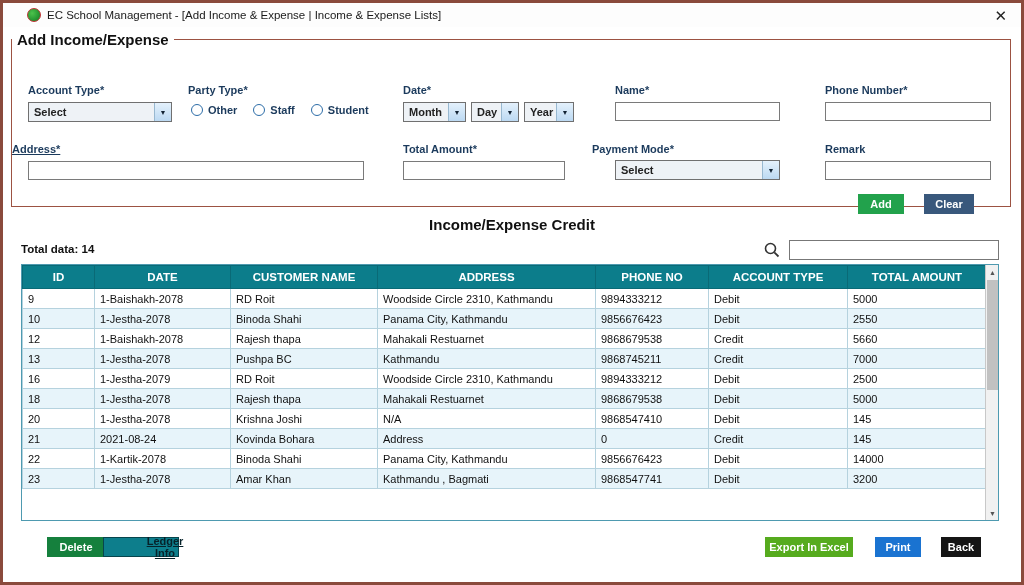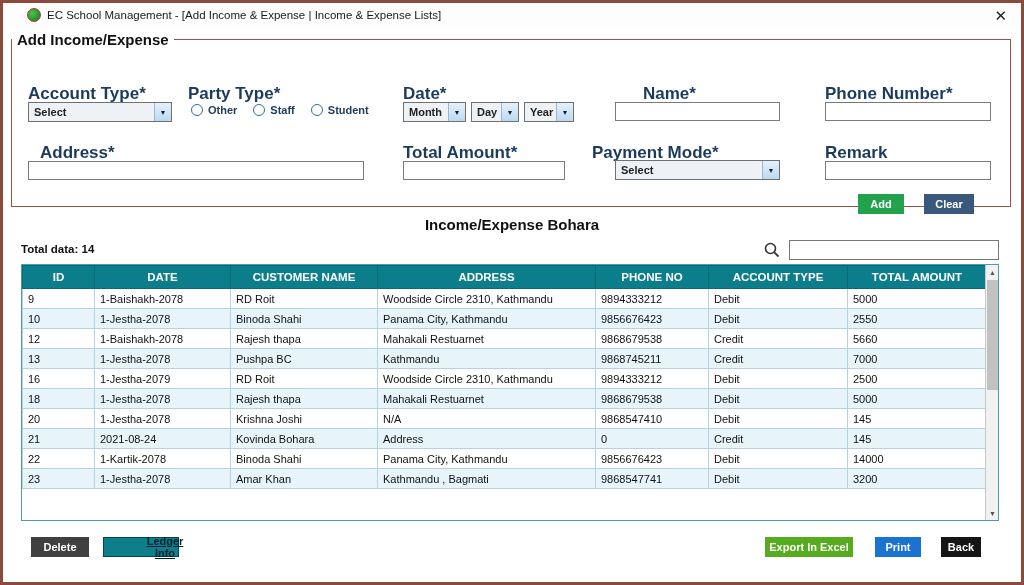--- a/index.html
+++ b/index.html
@@ -11,21 +11,21 @@
   .titlebar { position:absolute; top:0; left:0; right:0; height:24px; background:#fdfdfd;
               display:flex; align-items:center; padding:0 10px 0 24px; }
   .app-logo { width:14px; height:14px; border-radius:50%; background:radial-gradient(circle at 35% 35%, #4cc24c, #0f7d22);
               border:1px solid #b33; margin-right:6px; flex:0 0 auto; }
   .title-text { font-size:11.5px; color:#1a1a1a; }
   .close-btn { margin-left:auto; font-size:15px; color:#222; cursor:pointer; line-height:1; padding:2px 4px; }
   
   fieldset.addbox { position:absolute; left:8px; top:28px; width:1000px; height:176px;
                     border:1px solid #9c5242; background:#fff; }
   fieldset.addbox legend { padding:0 5px; font-size:15px; font-weight:bold; color:#111; }
-  .flabel { position:absolute; font-size:17px; font-weight:bold; color:#1b3a5c; white-space:nowrap; }
+  .flabel { position:absolute; font-size:11px; font-weight:bold; color:#1b3a5c; white-space:nowrap; }
   .tbox { position:absolute; height:19px; border:1px solid #7a7a7a; background:#fff;
           font-family:"Liberation Sans", sans-serif; font-size:11px; padding:0 4px; }
   .dropdown { position:absolute; height:20px; background:#eef2f6; border:1px solid #707070;
               display:flex; align-items:stretch; cursor:pointer; }
   .dropdown .val { flex:1; display:flex; align-items:center; padding:0 5px; font-size:11px;
                    font-weight:bold; color:#222; overflow:hidden; white-space:nowrap; }
   .dropdown .arrow { width:17px; background:linear-gradient(#e4f1fc,#bcd9f2); border-left:1px solid #98b8d0;
                      display:flex; align-items:center; justify-content:center; font-size:7px; color:#123; }
   .radio-group { position:absolute; display:flex; gap:16px; align-items:flex-end; }
   .radio { display:flex; align-items:center; gap:5px; font-size:11px; font-weight:bold; color:#1b3a5c; cursor:pointer; }
@@ -62,21 +62,21 @@
   .vscroll { position:absolute; top:0; right:0; width:13px; height:100%; background:#f1f1f1;
              border-left:1px solid #c8c8c8; }
   .vscroll .sb-btn { width:13px; height:14px; display:flex; align-items:center; justify-content:center;
                      font-size:7px; color:#555; background:#f1f1f1; cursor:pointer; }
   .vscroll .sb-down { position:absolute; bottom:0; }
   .vscroll .thumb { position:absolute; top:15px; left:1px; width:11px; height:110px; background:#c1c1c1; cursor:grab; }
   
   .fbtn { position:absolute; top:534px; height:20px; border:none; color:#fff; font-size:11px; font-weight:bold;
           display:flex; align-items:center; justify-content:center; cursor:pointer;
           font-family:"Liberation Sans", sans-serif; }
-  .fbtn-delete { left:28px; width:58px; background:#404040; }
+  .fbtn-delete { left:44px; width:58px; background:#15803d; }
   .fbtn-ledger { left:100px; width:76px; background:#0d7e8c; color:#06222a; text-decoration:underline;
                  border:1px solid #07454d; font-weight:bold;padding-left:48px; }
   .fbtn-excel { left:762px; width:88px; background:#56ab1e; }
   .fbtn-print { left:872px; width:46px; background:#1a73d1; }
   .fbtn-back { left:938px; width:40px; background:#151515; }
 </style>
 </head>
 <body>
 
 <div class="window">
@@ -86,21 +86,21 @@
     <span class="title-text">EC School Management - [Add Income &amp; Expense | Income &amp; Expense Lists]</span>
     <span class="close-btn">✕</span>
   </div>
 
   <fieldset class="addbox">
     <legend>Add Income/Expense</legend>
 
     <span class="flabel" style="left:16px;  top:36px;">Account Type*</span>
     <span class="flabel" style="left:176px; top:36px;">Party Type*</span>
     <span class="flabel" style="left:391px; top:36px;">Date*</span>
-    <span class="flabel" style="left:603px; top:36px;margin-left:28px;">Name*</span>
+    <span class="flabel" style="left:603px; top:36px;">Name*</span>
     <span class="flabel" style="left:813px; top:36px;">Phone Number*</span>
 
     <div class="dropdown" style="left:16px; top:54px; width:144px;">
       <span class="val">Select</span>
       <span class="arrow">▼</span>
     </div>
 
     <div class="radio-group" style="left:179px; top:56px;">
       <span class="radio">
         <span class="dot"></span>
@@ -125,38 +125,38 @@
       <span class="arrow">▼</span>
     </div>
     <div class="dropdown" style="left:512px; top:54px; width:50px;">
       <span class="val">Year</span>
       <span class="arrow">▼</span>
     </div>
 
     <input class="tbox" style="left: 603px; top: 54px; width: 165px;" value="">
     <input class="tbox" style="left: 813px; top: 54px; width: 166px;" value="">
 
-    <span class="flabel" style="left:28px;  top:95px;">Address*</span>
+    <span class="flabel" style="left:0;  top:95px;text-decoration:underline;">Address*</span>
     <span class="flabel" style="left:391px; top:95px;">Total Amount*</span>
     <span class="flabel" style="left:580px; top:95px;">Payment Mode*</span>
     <span class="flabel" style="left:813px; top:95px;">Remark</span>
 
     <input class="tbox" style="left: 16px; top: 113px; width: 336px;" value="">
     <input class="tbox" style="left: 391px; top: 113px; width: 162px;" value="">
     <div class="dropdown" style="left:603px; top:112px; width:165px;">
       <span class="val">Select</span>
       <span class="arrow">▼</span>
     </div>
     <input class="tbox" style="left: 813px; top: 113px; width: 166px;" value="">
 
     <button class="btn btn-add" style="left:846px; top:146px; width:46px;">Add</button>
     <button class="btn btn-clear" style="left:912px; top:146px; width:50px;">Clear</button>
   </fieldset>
 
-  <div class="list-title">Income/Expense Bohara</div>
+  <div class="list-title">Income/Expense Credit</div>
   <div class="total-label">Total data: 14</div>
 
   <svg class="search-icon" viewBox="0 0 18 18">
     <circle cx="7.5" cy="7.5" r="5" fill="none" stroke="#333" stroke-width="1.6"></circle>
     <line x1="11.3" y1="11.3" x2="15.5" y2="15.5" stroke="#333" stroke-width="1.8"></line>
   </svg>
   <input class="search-input" value="" style="">
 
   <div class="table-wrap">
     <table class="grid">

